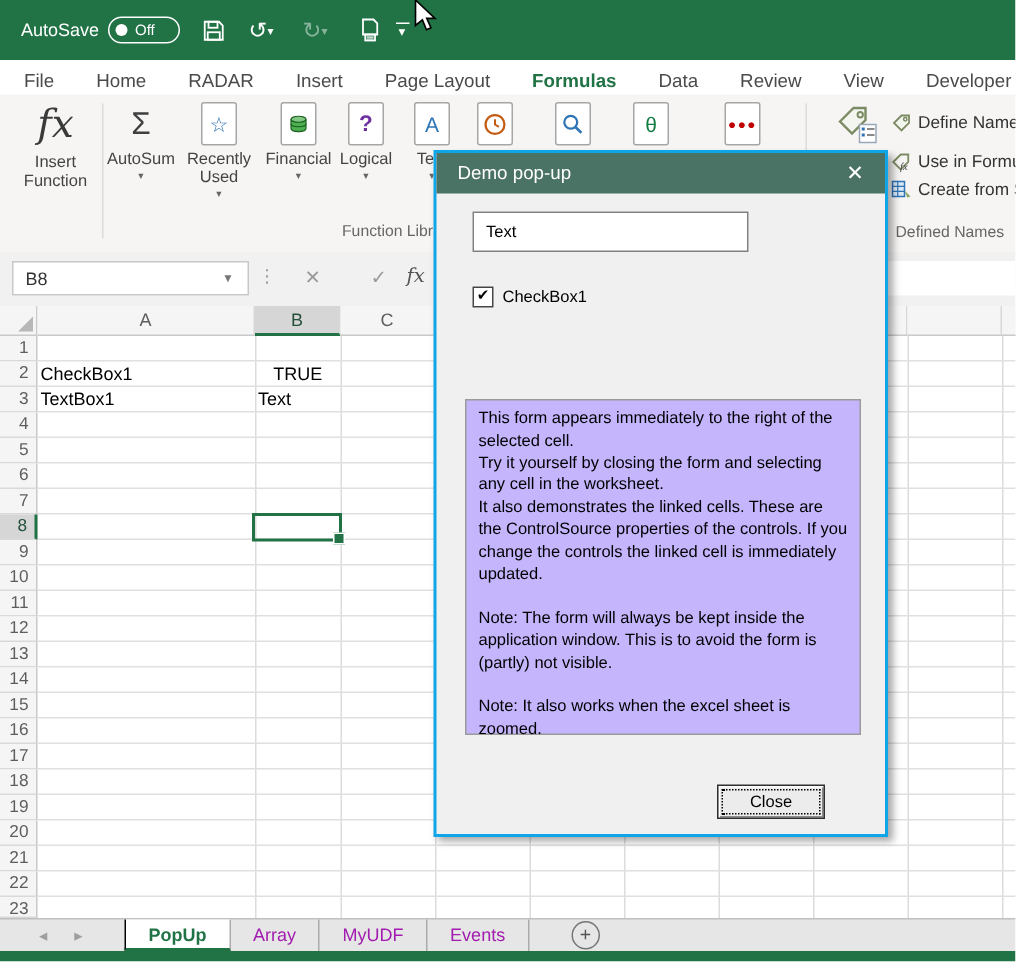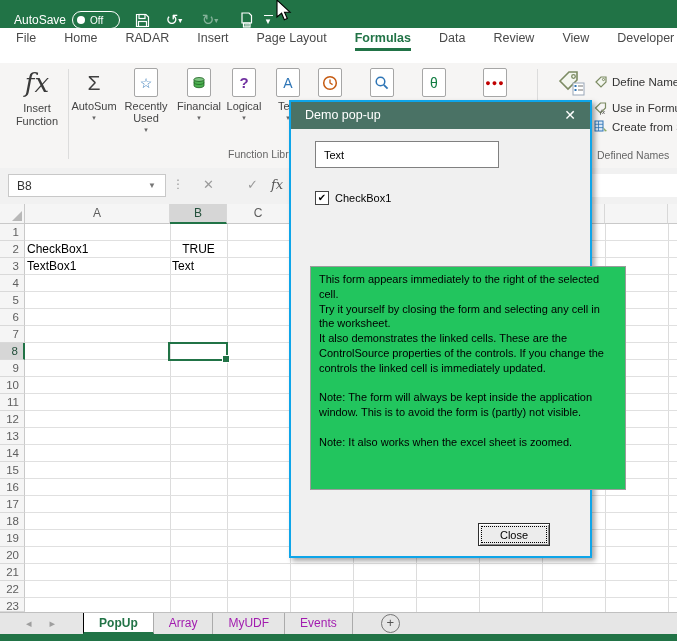--- a/index.html
+++ b/index.html
@@ -12,21 +12,21 @@
   .autosave-label{left:14px;top:13px;font-size:12px;}
   .autosave-toggle{left:72px;top:11px;width:46px;height:16px;border:1px solid #fff;border-radius:9px;display:flex;align-items:center;}
   .autosave-dot{width:8px;height:8px;border-radius:50%;background:#fff;margin-left:4px;}
   .autosave-state{font-size:10px;margin-left:5px;color:#fff;}
   .qat{top:9px;width:24px;height:22px;display:flex;align-items:center;justify-content:center;color:#fff;}
   .qat.dim{opacity:.45;}
   .qat-caret{font-size:8px;color:#fff;}
   .doc-title{left:468px;top:13px;font-size:12.5px;color:#fff;white-space:nowrap;}
 
   
-  .tabrow{left:0;top:28px;width:677px;height:23px;background:#fff;}
+  .tabrow{left:0;top:44px;width:677px;height:23px;background:#fff;}
   .tabs{position:absolute;left:16px;top:0;display:flex;column-gap:28px;height:23px;}
   .rtab{font-size:12.5px;color:#4a4a4a;line-height:20px;height:20px;border-bottom:3px solid transparent;white-space:nowrap;cursor:default;}
   .rtab.active{color:#217346;font-weight:bold;border-bottom:3px solid #217346;}
 
   
   .ribbon{left:0;top:63px;width:677px;height:105px;background:#f6f5f4;border-bottom:1px solid #dedede;}
   .insert-fn{left:8px;top:5px;width:58px;text-align:center;}
   .fx-glyph{font-family:"DejaVu Serif",serif;font-style:italic;font-size:26px;color:#3a3a3a;line-height:30px;}
   .big-label{font-size:11px;color:#444;line-height:13px;margin-top:4px;}
   .vsep{width:1px;background:#dcdcdc;}
@@ -77,21 +77,21 @@
   .popup{left:289px;top:100px;width:303px;height:458px;z-index:10;border:2px solid #0ea5e9;box-sizing:border-box;
          box-shadow:3px 3px 5px rgba(0,0,0,.35);background:#f0f0f0;}
   .popup-title{height:27px;background:#4a7265;color:#fff;font-size:12.5px;line-height:27px;padding-left:14px;}
   .popup-close{position:absolute;right:6px;top:0;width:28px;height:27px;text-align:center;line-height:26px;color:#fff;font-size:14px;}
   .popup-input{position:absolute;left:24px;top:39px;width:184px;height:27px;background:#fff;border:1px solid #808080;
                font-family:"Liberation Sans",sans-serif;font-size:11px;padding:0 0 0 8px;box-sizing:border-box;color:#000;}
   .popup-check{position:absolute;left:24px;top:89px;display:flex;align-items:center;}
   .checkbox{width:12px;height:12px;background:#fff;border:1px solid #444;display:flex;align-items:center;justify-content:center;
             font-size:10px;color:#000;line-height:10px;}
   .check-label{font-size:11px;color:#000;margin-left:6px;}
-  .popup-desc{position:absolute;left:19px;top:164px;width:316px;height:224px;background:#22c55e;border:1px solid #9b9b9b;box-sizing:border-box;
+  .popup-desc{position:absolute;left:19px;top:164px;width:264px;height:224px;background:#c4b5fd;border:1px solid #9b9b9b;box-sizing:border-box;
               padding:5px 8px;font-size:11px;line-height:14.8px;color:#000;white-space:pre-wrap;}
   .popup-btn{position:absolute;left:187px;top:421px;width:72px;height:23px;background:#ececec;border:1px solid #2f2f2f;box-sizing:border-box;
              box-shadow:inset 1px 1px 0 #ffffff, inset -1px -1px 0 #8a8a8a;}
   .popup-btn-inner{position:absolute;left:2px;top:2px;right:2px;bottom:2px;border:1px dotted #000;
                    font-size:11px;color:#000;display:flex;align-items:center;justify-content:center;}
 </style>
 </head>
 <body>
 
 <div class="abs titlebar">

